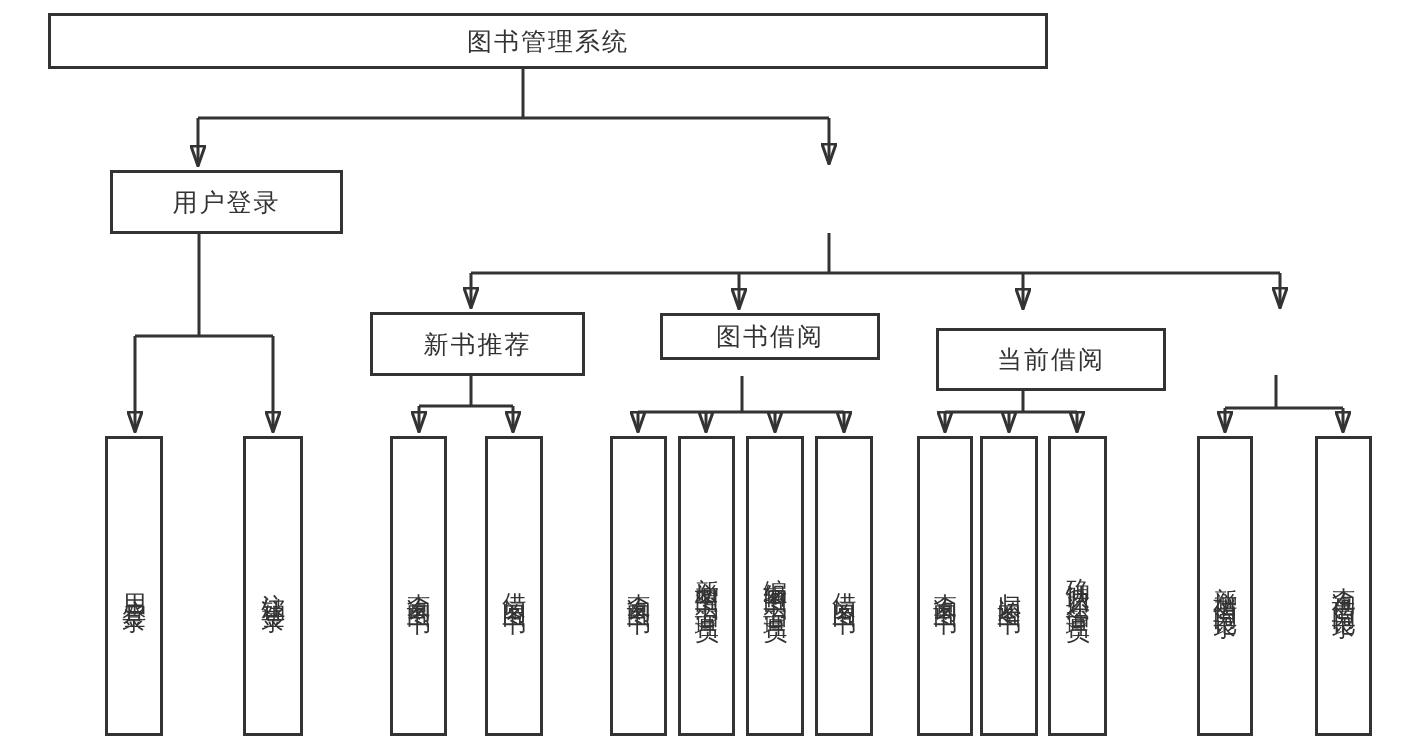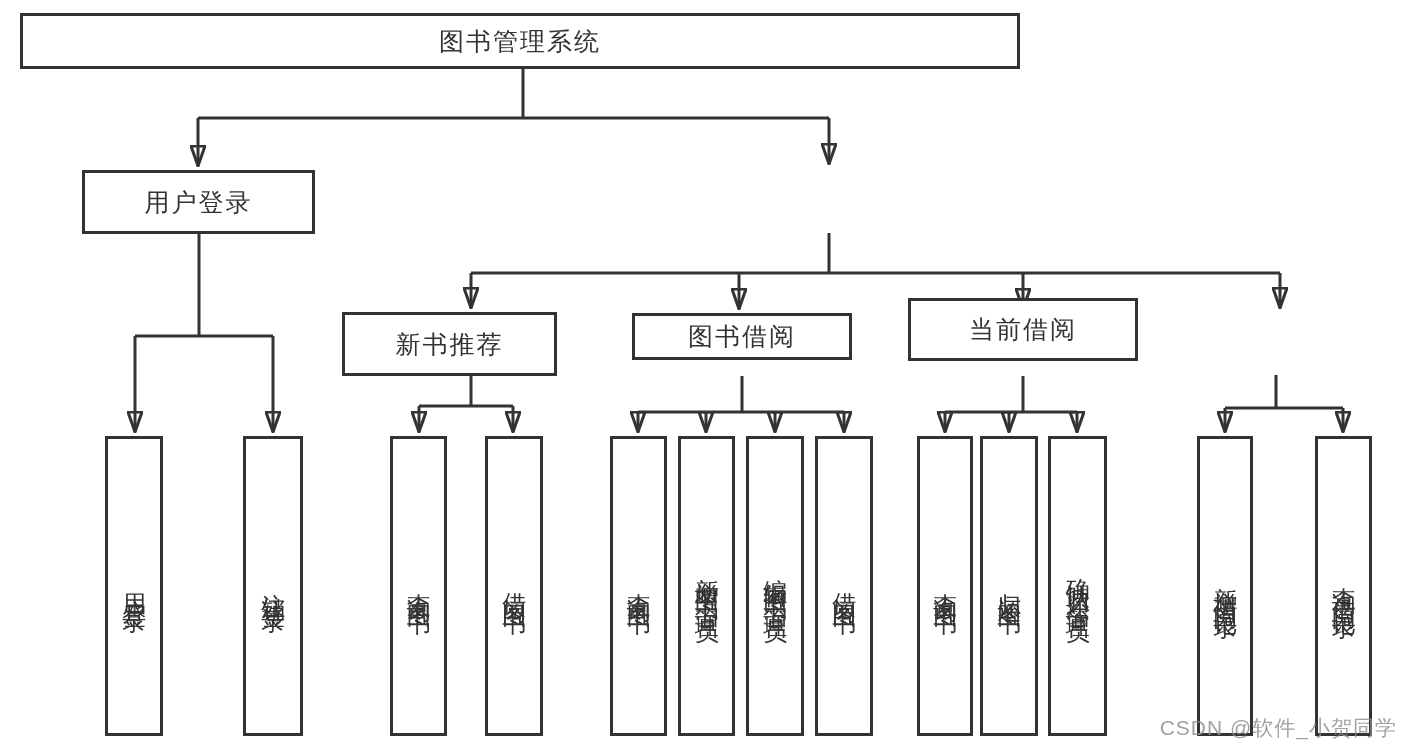--- a/index.html
+++ b/index.html
@@ -13,20 +13,21 @@
     color: #333333;
     overflow: hidden;
   }
   .node {
     position: absolute;
     border: 3px solid #333333;
     background: #ffffff;
     display: flex;
     align-items: center;
     justify-content: center;
+    margin-left: 28px;
   }
   .node .lbl {
     font-size: 25px;
     letter-spacing: 2px;
     color: #333333;
     white-space: nowrap;
   }
   .leaf {
     position: absolute;
     top: 436px;
@@ -125,21 +126,21 @@
   <div class="node" style="left:82px; top:170px; width:233px; height:64px;">
     <span class="lbl">用户登录</span>
   </div>
 
   <div class="node" style="left:342px; top:312px; width:215px; height:64px;">
     <span class="lbl">新书推荐</span>
   </div>
   <div class="node" style="left:632px; top:313px; width:220px; height:47px;">
     <span class="lbl">图书借阅</span>
   </div>
-  <div class="node" style="left:908px; top:298px; width:230px; height:63px;">
+  <div class="node" style="left:908px; top:328px; width:230px; height:63px;">
     <span class="lbl">当前借阅</span>
   </div>
 
   <div class="leaf" style="left:105px; width:58px;">
     <span class="vlbl">用户登录</span>
   </div>
   <div class="leaf" style="left:243px; width:60px;">
     <span class="vlbl">注销登录</span>
   </div>
   <div class="leaf" style="left:390px; width:57px;">
@@ -169,15 +170,14 @@
   <div class="leaf" style="left:1048px; width:59px;">
     <span class="vlbl">确认归还（管理员）</span>
   </div>
   <div class="leaf" style="left:1197px; width:56px;">
     <span class="vlbl">新增借阅记录</span>
   </div>
   <div class="leaf" style="left:1315px; width:57px;">
     <span class="vlbl">查询借阅记录</span>
   </div>
 
-  <div id="watermark">CSDN @软件_小贺同学</div>
 
 </div>
 
 </body></html>

